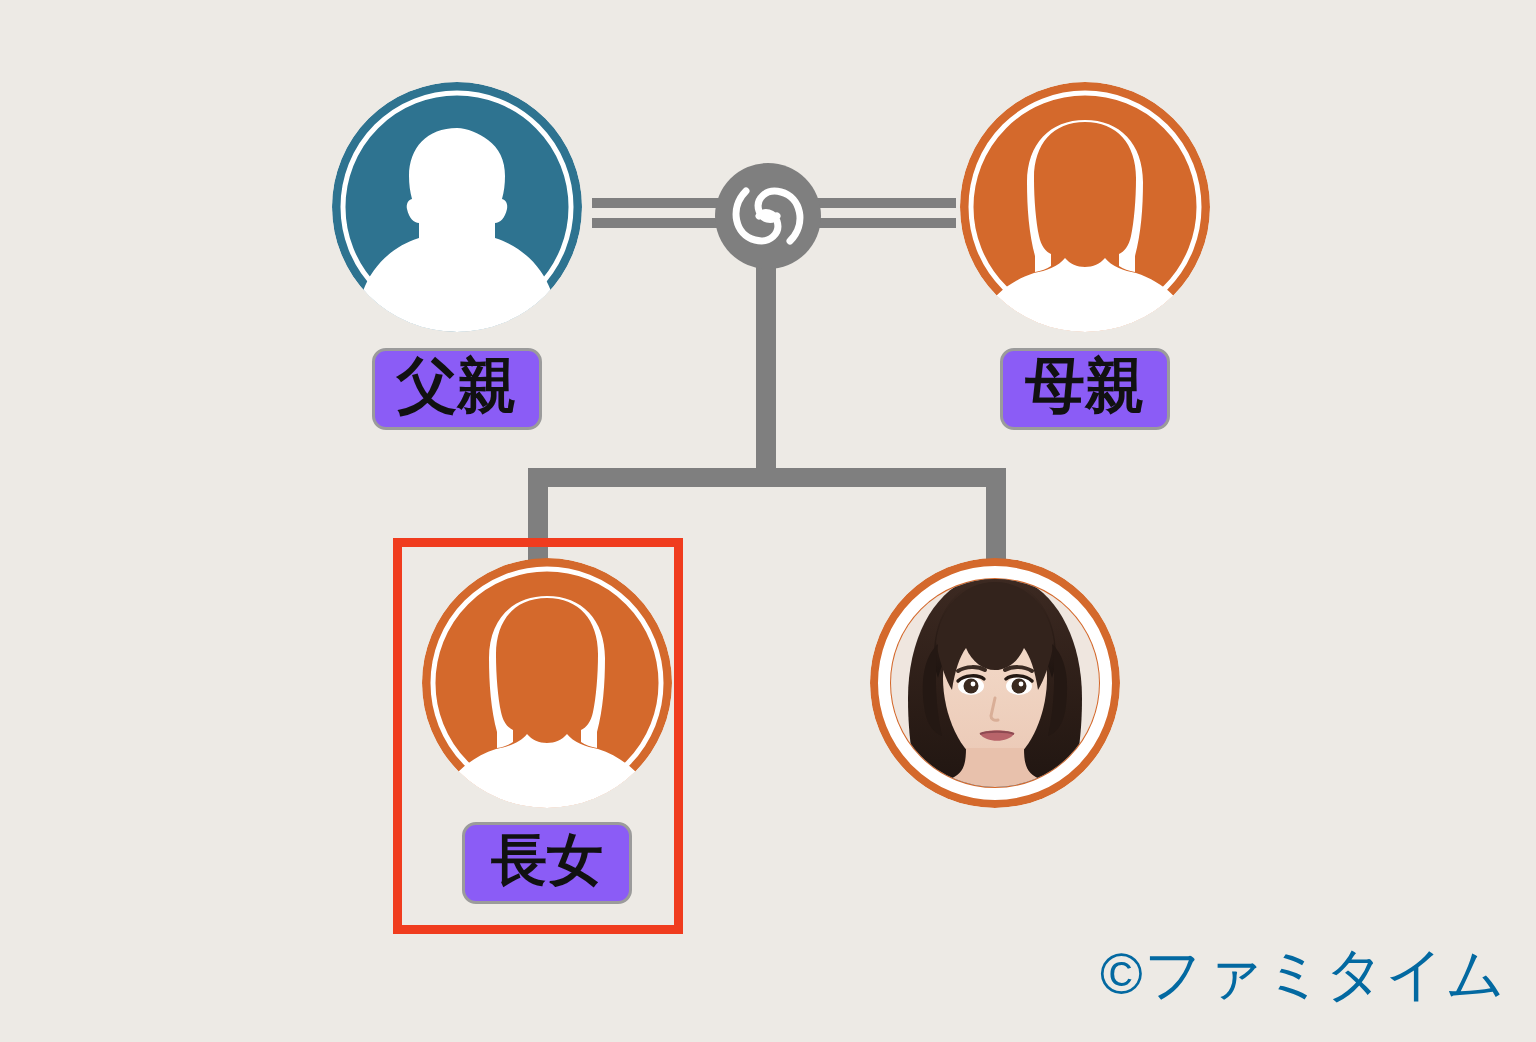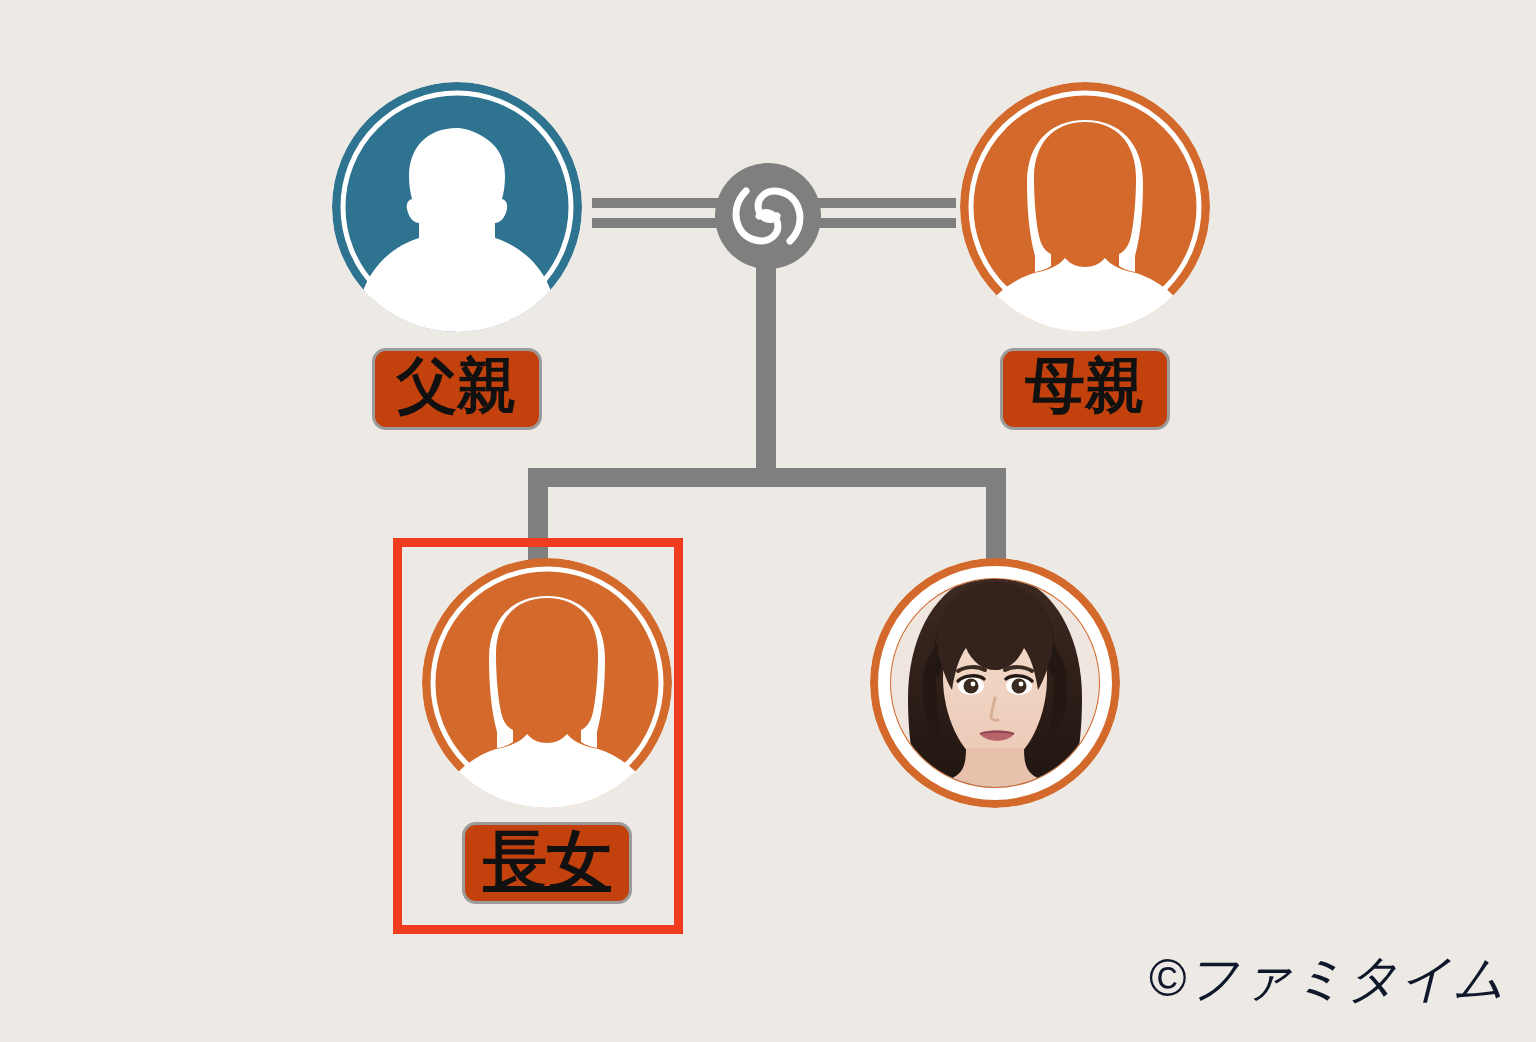--- a/index.html
+++ b/index.html
@@ -37,40 +37,40 @@
   }
   .avatar {
     border-radius: 50%;
     position: relative;
     overflow: hidden;
     display: block;
   }
   .avatar svg { display: block; }
 
   .label {
-    background: #c2410c;
+    background: #8b5cf6;
     border: 3px solid #9B9B9B;
     border-radius: 14px;
     color: #111111;
     font-weight: 700;
     text-align: center;
     line-height: 1;
     white-space: nowrap;
     box-sizing: border-box;
     display: flex;
     align-items: center;
     justify-content: center;
   }
 
   
   .gen1 .avatar { width: 250px; height: 250px; }
   .gen1 .label  { font-size: 60px; padding: 8px 22px 14px; margin-top: 16px; min-width: 170px; height: 82px; }
 
   .gen2 .avatar { width: 250px; height: 250px; }
-  .gen2 .label  { font-size: 64px; padding: 8px 16px 14px; margin-top: 14px; min-width: 170px; height: 82px; text-decoration: underline; }
+  .gen2 .label  { font-size: 56px; padding: 8px 16px 14px; margin-top: 14px; min-width: 170px; height: 82px; }
 
   
   #node-father   { left: 330px;  top: 82px;  width: 254px; }
   #node-mother   { left: 958px;  top: 82px;  width: 254px; }
   #node-daughter { left: 420px;  top: 558px; width: 254px; }
   #node-shiori   { left: 868px;  top: 558px; width: 254px; }
 
   #node-shiori .label { min-width: 360px; }
 
   
@@ -95,26 +95,25 @@
     border: 9px solid #F03C1E;
     box-sizing: border-box;
     background: transparent;
   }
 
   
   #watermark {
     position: absolute;
     right: 30px;
     bottom: 28px;
-    font-size: 51px;
+    font-size: 58px;
     font-weight: 400;
-    color: #0f172a;
+    color: #0369a1;
     letter-spacing: 1px;
     white-space: nowrap;
-    font-style: italic;
   }
 </style>
 </head>
 <body>
 
 <div id="canvas">
 
   <svg class="lines" viewBox="0 0 1536 1042" width="1536" height="1042">
 
     <rect x="592" y="198" width="130" height="10" fill="#7F7F7F"></rect>

